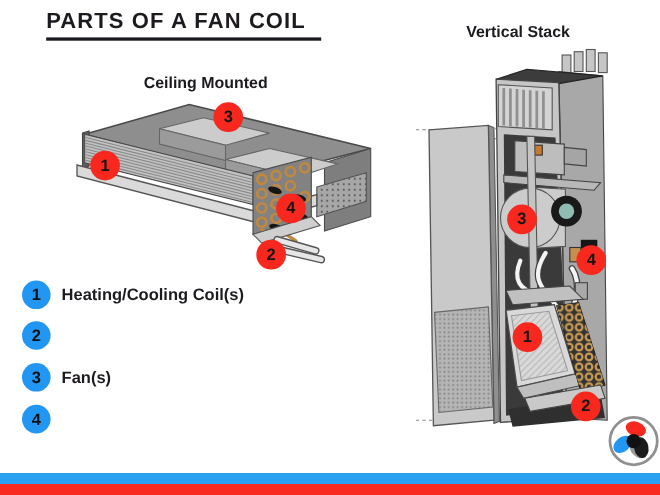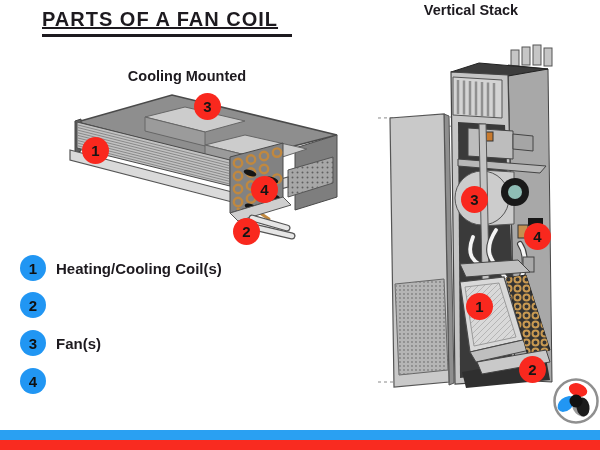--- a/index.html
+++ b/index.html
@@ -2,24 +2,24 @@
 <html style="--marker-red: #f9281e; --legend-blue: #2196f3; --text: #1d1a1f; --stripe-blue: #2aa0f2; --stripe-red: #f92b20;"><head>
 <meta charset="utf-8">
 <style>
   html,body{margin:0;padding:0;background:#fff;}
   .stage{position:relative;width:600px;height:450px;background:#ffffff;overflow:hidden;
          font-family:"Liberation Sans",sans-serif;color:var(--text,#1d1a1f);}
   .abs{position:absolute;}
 
   .title{left:42px;top:8px;font-size:20px;font-weight:800;letter-spacing:1px;
          color:var(--text,#1d1a1f);border-bottom:3px solid var(--text,#1d1a1f);
-         padding:0 14px 3px 0;white-space:nowrap;text-decoration:underline;}
+         padding:0 14px 3px 0;white-space:nowrap;}
   .subhead{font-size:14.5px;font-weight:800;text-align:center;color:var(--text,#1d1a1f);}
   .subhead.ceiling{left:87px;top:68px;width:200px;}
-  .subhead.vertical{left:371px;top:2px;width:200px;}
+  .subhead.vertical{left:371px;top:22px;width:200px;}
 
   .marker{width:27px;height:27px;border-radius:50%;background:var(--marker-red,#f9281e);
           display:flex;align-items:center;justify-content:center;
           font-size:15px;font-weight:800;color:#151515;line-height:1;}
   .legend-row{display:flex;align-items:center;gap:10px;}
   .legend-dot{width:26px;height:26px;border-radius:50%;background:var(--legend-blue,#2196f3);
               display:flex;align-items:center;justify-content:center;
               font-size:15px;font-weight:800;color:#101010;flex:0 0 auto;line-height:1;}
   .legend-label{font-size:15px;font-weight:800;color:var(--text,#1d1a1f);white-space:nowrap;}
 
@@ -27,21 +27,21 @@
   .stripe.blue{top:430px;height:10px;background:var(--stripe-blue,#2aa0f2);}
   .stripe.red{top:440px;height:10px;background:var(--stripe-red,#f92b20);}
 </style>
 </head>
 <body>
 
 <div class="stage">
 
   <div class="abs title">PARTS OF A FAN COIL</div>
 
-  <div class="abs subhead ceiling">Cooling Mounted</div>
+  <div class="abs subhead ceiling">Ceiling Mounted</div>
   <div class="abs subhead vertical">Vertical Stack</div>
 
   <svg class="abs" style="left:45px;top:85px;" width="300" height="165" viewBox="0 0 300 165">
     <defs>
       <pattern id="dots" width="5" height="5" patternUnits="userSpaceOnUse">
         <circle cx="2.5" cy="2.5" r="1" fill="#5f5f5f"></circle>
       </pattern>
     </defs>
 
     <g>

